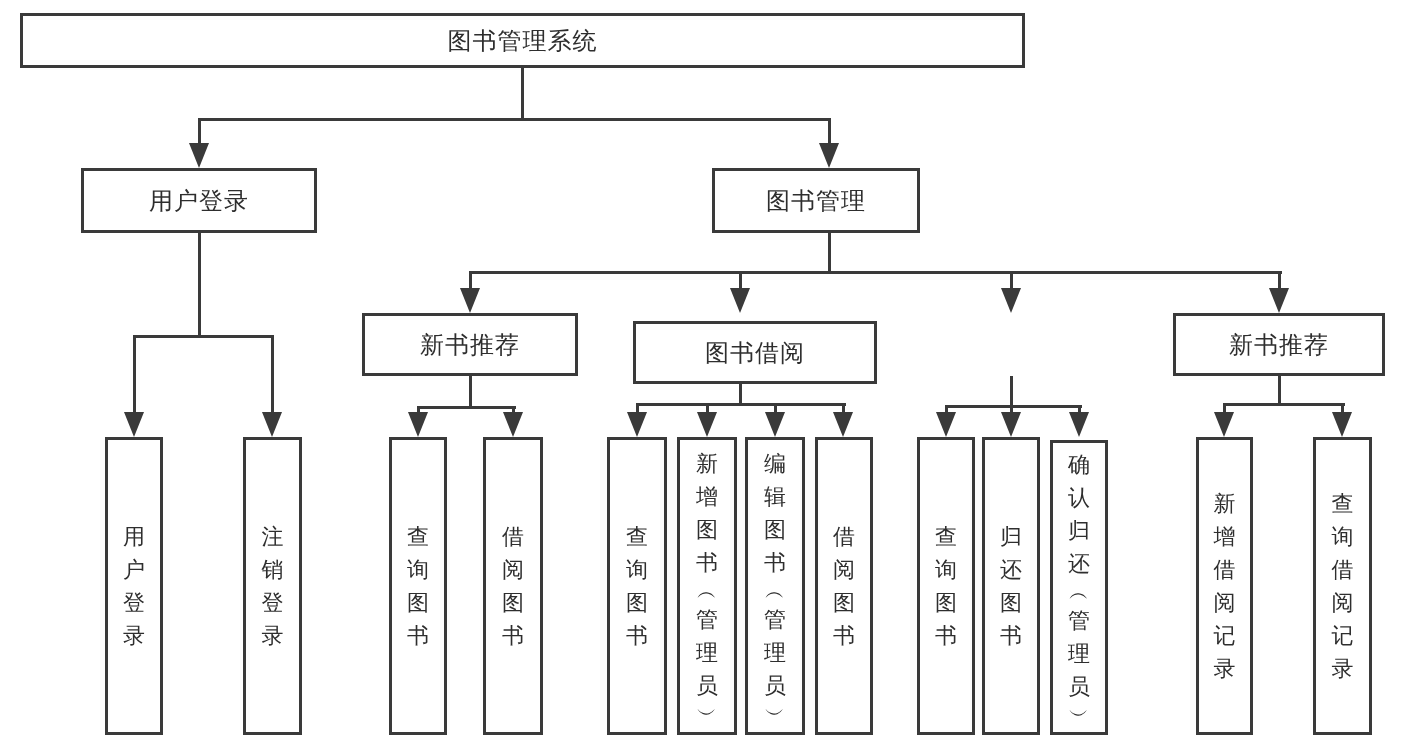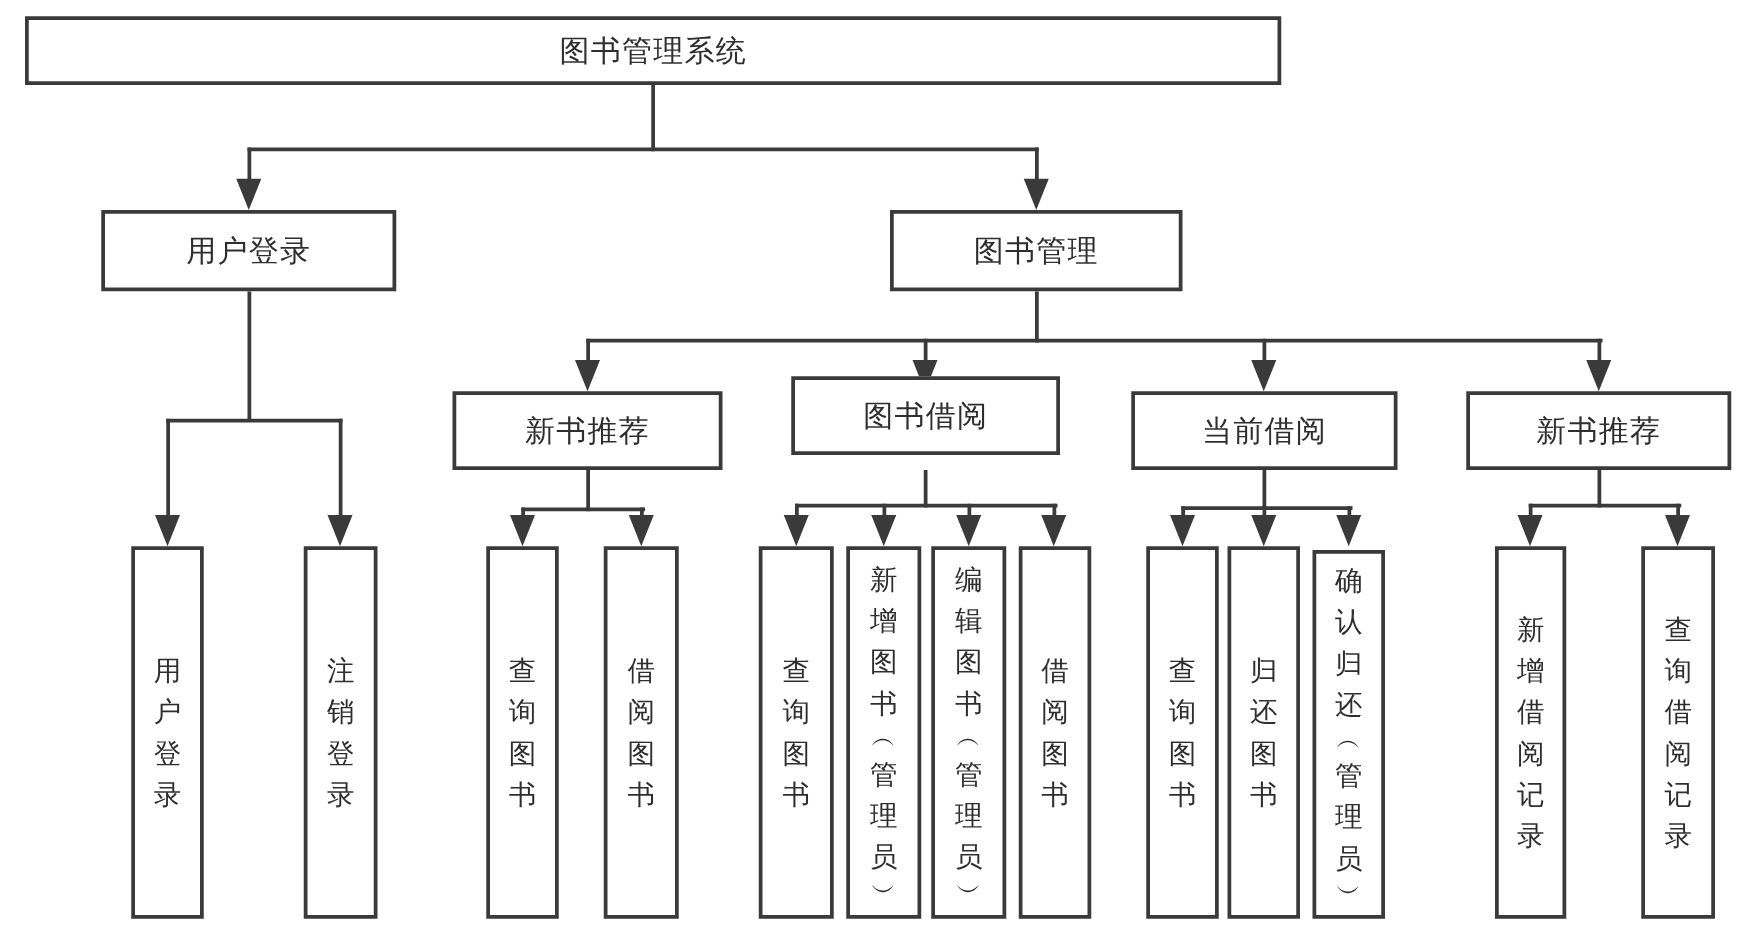--- a/index.html
+++ b/index.html
@@ -39,21 +39,21 @@
   <div class="vline" style="left:521px;top:66px;height:55px"></div>
   <div class="hline" style="left:198px;top:118px;width:633px"></div>
   <div class="vline" style="left:198px;top:118px;height:30px"></div>
   <div class="arrow" style="left:189px;top:143px"></div>
   <div class="vline" style="left:828px;top:118px;height:30px"></div>
   <div class="arrow" style="left:819px;top:143px"></div>
 
   <div class="box hbox" style="left:81px;top:168px;width:236px;height:65px">
     <span>用户登录</span>
   </div>
-  <div class="box hbox" style="left:712px;top:168px;width:234px;height:65px">
+  <div class="box hbox" style="left:712px;top:168px;width:208px;height:65px">
     <span>图书管理</span>
   </div>
 
   <div class="vline" style="left:198px;top:233px;height:104px"></div>
   <div class="hline" style="left:133px;top:335px;width:141px"></div>
   <div class="vline" style="left:133px;top:335px;height:79px"></div>
   <div class="arrow" style="left:124px;top:412px"></div>
   <div class="vline" style="left:271px;top:335px;height:79px"></div>
   <div class="arrow" style="left:262px;top:412px"></div>
 
@@ -64,25 +64,22 @@
   <div class="vline" style="left:739px;top:271px;height:20px"></div>
   <div class="arrow" style="left:730px;top:288px"></div>
   <div class="vline" style="left:1010px;top:271px;height:20px"></div>
   <div class="arrow" style="left:1001px;top:288px"></div>
   <div class="vline" style="left:1278px;top:271px;height:20px"></div>
   <div class="arrow" style="left:1269px;top:288px"></div>
 
   <div class="box hbox" style="left:362px;top:313px;width:216px;height:63px">
     <span>新书推荐</span>
   </div>
-  <div class="box hbox" style="left:633px;top:301px;width:215px;height:63px">
+  <div class="box hbox" style="left:633px;top:321px;width:244px;height:63px">
     <span>图书借阅</span>
-  </div>
-  <div class="box hbox" style="left:905px;top:313px;width:213px;height:63px">
-    <span>当前借阅</span>
   </div>
   <div class="box hbox" style="left:1173px;top:313px;width:212px;height:63px">
     <span>新书推荐</span>
   </div>
 
   <div class="vline" style="left:469px;top:376px;height:33px"></div>
   <div class="hline" style="left:417px;top:406px;width:99px"></div>
   <div class="vline" style="left:417px;top:406px;height:10px"></div>
   <div class="arrow" style="left:408px;top:412px"></div>
   <div class="vline" style="left:512px;top:406px;height:10px"></div>

